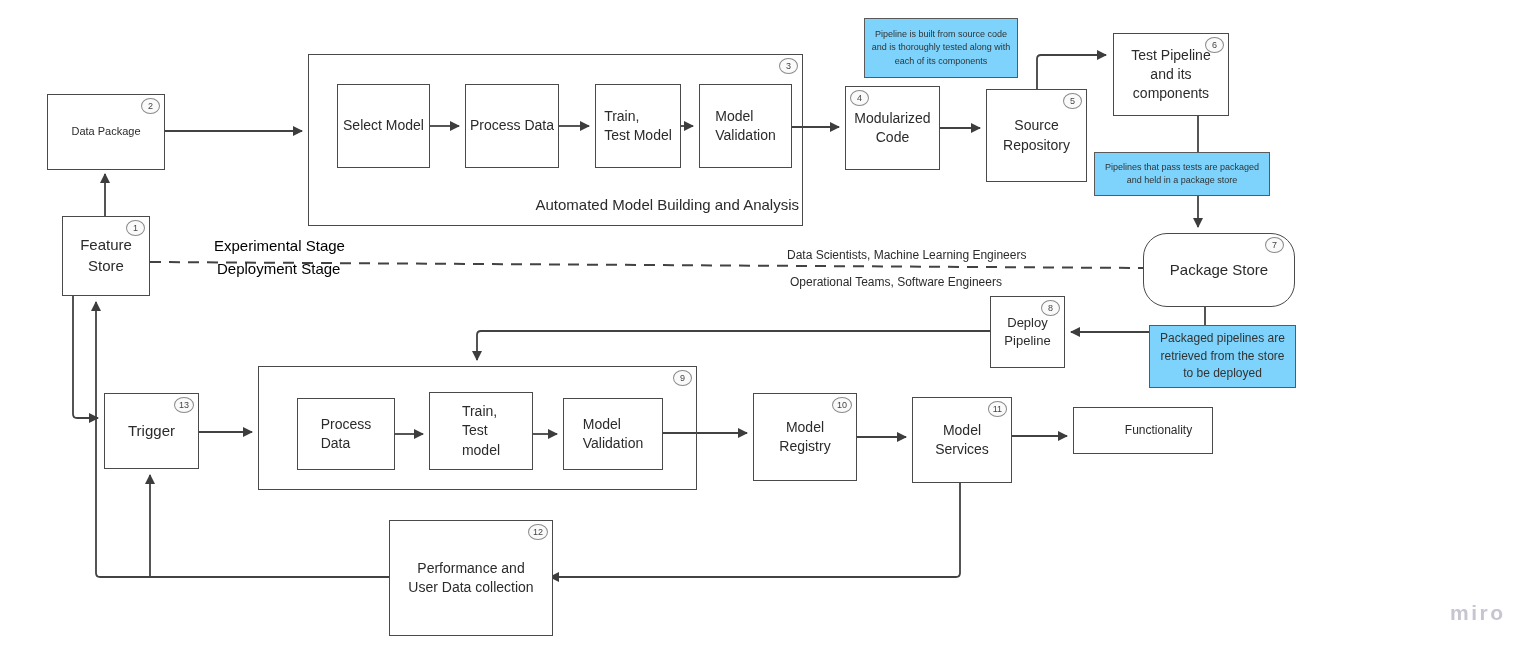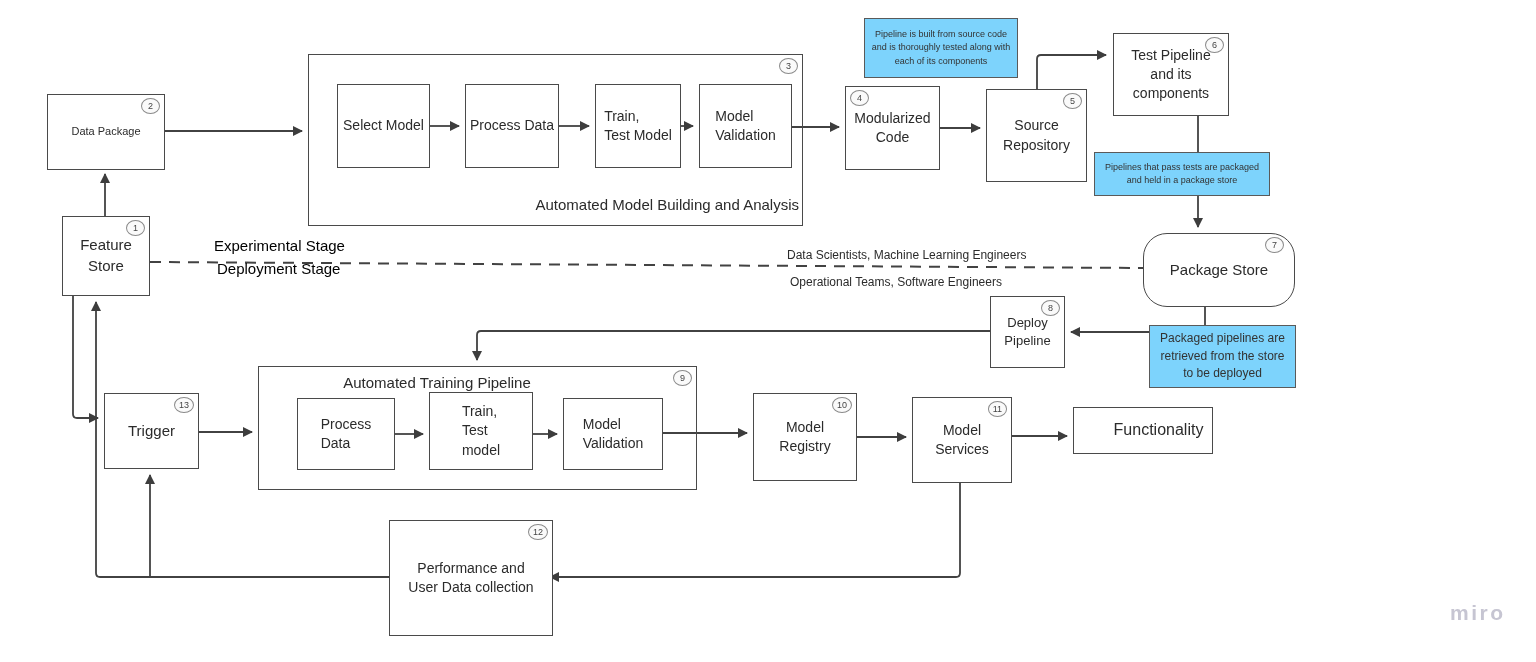--- a/index.html
+++ b/index.html
@@ -144,21 +144,20 @@
   </div>
   <div class="note" style="left:1094px; top:152px; width:176px; height:43px; font-size:9px;">
     <span>Pipelines that pass tests are packaged and held in a package store</span>
   </div>
   <div class="note" style="left:1149px; top:325px; width:147px; height:63px; font-size:12px;">
     <span>Packaged pipelines are retrieved from the store to be deployed</span>
   </div>
 
   <div class="container-box" style="left:258px; top:366px; width:439px; height:124px;">
     <span class="badge">9</span>
-    <div class="container-title" style="left:0; top:7px; width:356px; text-align:center;">Automated Training Pipeline</div>
   </div>
   <div class="node tl" style="left:297px; top:398px; width:98px; height:72px; font-size:14px;">
     <span class="lbl">Process
 Data</span>
   </div>
   <div class="node tl" style="left:429px; top:392px; width:104px; height:78px; font-size:14px;">
     <span class="lbl">Train,
 Test
 model</span>
   </div>
@@ -170,21 +169,21 @@
   <div class="node" style="left:753px; top:393px; width:104px; height:88px; font-size:14px;">
     <span class="badge">10</span>
     <span class="lbl">Model
 Registry</span>
   </div>
   <div class="node" style="left:912px; top:397px; width:100px; height:86px; font-size:14px;">
     <span class="badge">11</span>
     <span class="lbl">Model
 Services</span>
   </div>
-  <div class="node" style="left:1073px; top:407px; width:140px; height:47px; font-size:16px;padding-left:31px;">
+  <div class="node" style="left:1073px; top:407px; width:140px; height:47px; font-size:12px;padding-left:31px;">
     <span class="lbl">Functionality</span>
   </div>
 
   <div class="node" style="left:389px; top:520px; width:164px; height:116px; font-size:14px;">
     <span class="badge">12</span>
     <span class="lbl">Performance and
 User Data collection</span>
   </div>
   <div class="node" style="left:104px; top:393px; width:95px; height:76px; font-size:15px;">
     <span class="badge">13</span>

